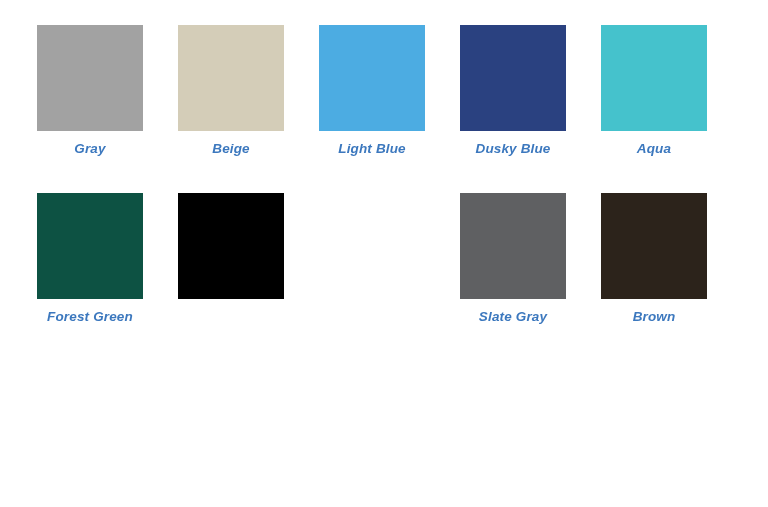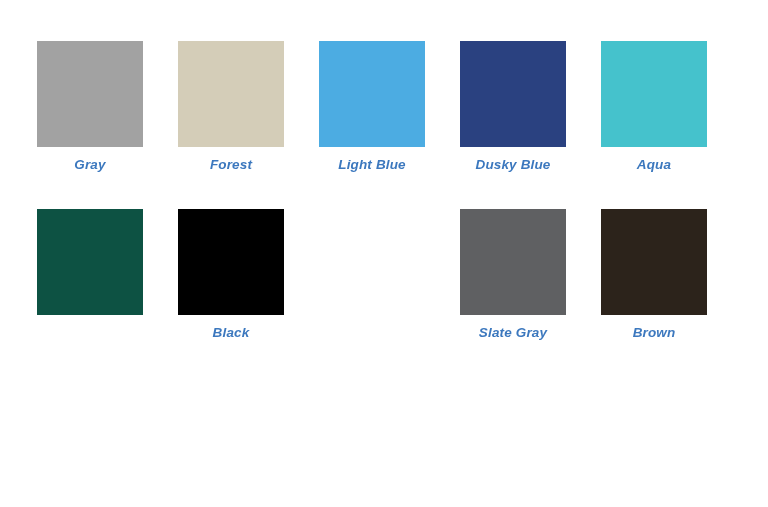--- a/index.html
+++ b/index.html
@@ -15,21 +15,21 @@
     overflow: hidden;
     font-family: "Liberation Sans", sans-serif;
     -webkit-font-smoothing: antialiased;
   }
 
   #palette-board {
     position: relative;
     width: 768px;
     height: 507px;
     box-sizing: border-box;
-    padding: 41px 0 0 37px;
+    padding: 25px 0 0 37px;
   }
 
   .swatch-grid {
     display: grid;
     grid-template-columns: repeat(5, 106px);
     grid-column-gap: 35px;
     grid-row-gap: 0px;
     grid-auto-rows: 168px;
     align-content: start;
     justify-content: start;
@@ -70,21 +70,21 @@
 <div id="palette-board">
   <div class="swatch-grid">
 
     <div class="swatch-cell">
       <span class="swatch-chip" style="background-color: rgb(162, 162, 162);"></span>
       <span class="swatch-label">Gray</span>
     </div>
 
     <div class="swatch-cell">
       <span class="swatch-chip" style="background-color: rgb(212, 205, 184);"></span>
-      <span class="swatch-label">Forest</span>
+      <span class="swatch-label">Beige</span>
     </div>
 
 
     <div class="swatch-cell">
       <span class="swatch-chip" style="background-color: rgb(76, 172, 226);"></span>
       <span class="swatch-label">Light Blue</span>
     </div>
 
     <div class="swatch-cell">
       <span class="swatch-chip" style="background-color: rgb(42, 65, 128);"></span>
@@ -92,25 +92,25 @@
     </div>
 
 
     <div class="swatch-cell">
       <span class="swatch-chip" style="background-color: rgb(69, 194, 204);"></span>
       <span class="swatch-label">Aqua</span>
     </div>
 
     <div class="swatch-cell">
       <span class="swatch-chip" style="background-color: rgb(13, 82, 67);"></span>
+      <span class="swatch-label">Forest Green</span>
     </div>
 
     <div class="swatch-cell">
       <span class="swatch-chip" style="background-color: rgb(0, 0, 0);"></span>
-      <span class="swatch-label">Black</span>
     </div>
 
     <div class="swatch-cell swatch-cell-empty"></div>
 
     <div class="swatch-cell">
       <span class="swatch-chip" style="background-color: rgb(95, 96, 98);"></span>
       <span class="swatch-label">Slate Gray</span>
     </div>
 
     <div class="swatch-cell">

